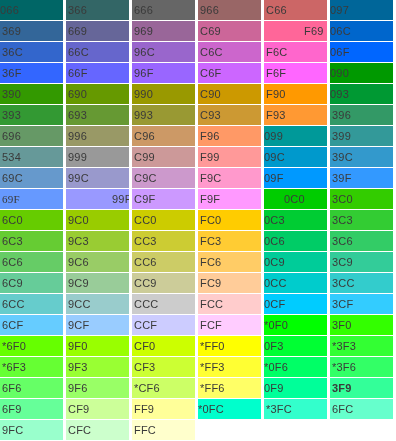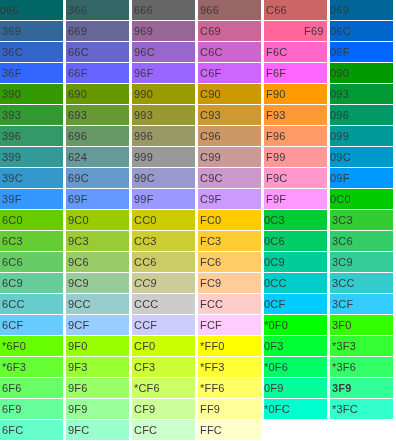--- a/index.html
+++ b/index.html
@@ -69,21 +69,21 @@
     <div class="swatch col-3">
       <div class="fill" style="background: rgb(153, 102, 102);"></div>
       <span class="label" style="color: rgb(58, 58, 58);">966</span>
     </div>
     <div class="swatch col-4">
       <div class="fill" style="background: rgb(204, 102, 102);"></div>
       <span class="label" style="color: rgb(58, 58, 58);">C66</span>
     </div>
     <div class="swatch col-0">
       <div class="fill" style="background: rgb(0, 102, 153);"></div>
-      <span class="label" style="color: rgb(58, 58, 58);">069</span>
+      <span class="label" style="color: rgb(58, 58, 58);">097</span>
     </div>
     <div class="swatch col-1">
       <div class="fill" style="background: rgb(51, 102, 153);"></div>
       <span class="label" style="color: rgb(58, 58, 58);">369</span>
     </div>
     <div class="swatch col-2">
       <div class="fill" style="background: rgb(102, 102, 153);"></div>
       <span class="label" style="color: rgb(58, 58, 58);">669</span>
     </div>
     <div class="swatch col-3">
@@ -187,24 +187,20 @@
       <span class="label" style="color: rgb(58, 58, 58);">993</span>
     </div>
     <div class="swatch col-4">
       <div class="fill" style="background: rgb(204, 153, 51);"></div>
       <span class="label" style="color: rgb(58, 58, 58);">C93</span>
     </div>
     <div class="swatch col-5">
       <div class="fill" style="background: rgb(255, 153, 51);"></div>
       <span class="label" style="color: rgb(58, 58, 58);">F93</span>
     </div>
-    <div class="swatch col-0">
-      <div class="fill" style="background: rgb(0, 153, 102);"></div>
-      <span class="label" style="color: rgb(58, 58, 58);">096</span>
-    </div>
     <div class="swatch col-1">
       <div class="fill" style="background: rgb(51, 153, 102);"></div>
       <span class="label" style="color: rgb(58, 58, 58);">396</span>
     </div>
     <div class="swatch col-2">
       <div class="fill" style="background: rgb(102, 153, 102);"></div>
       <span class="label" style="color: rgb(58, 58, 58);">696</span>
     </div>
     <div class="swatch col-3">
       <div class="fill" style="background: rgb(153, 153, 102);"></div>
@@ -221,21 +217,21 @@
     <div class="swatch col-0">
       <div class="fill" style="background: rgb(0, 153, 153);"></div>
       <span class="label" style="color: rgb(58, 58, 58);">099</span>
     </div>
     <div class="swatch col-1">
       <div class="fill" style="background: rgb(51, 153, 153);"></div>
       <span class="label" style="color: rgb(58, 58, 58);">399</span>
     </div>
     <div class="swatch col-2">
       <div class="fill" style="background: rgb(102, 153, 153);"></div>
-      <span class="label" style="color: rgb(58, 58, 58);">624</span>
+      <span class="label" style="color: rgb(58, 58, 58);">534</span>
     </div>
     <div class="swatch col-3">
       <div class="fill" style="background: rgb(153, 153, 153);"></div>
       <span class="label" style="color: rgb(58, 58, 58);">999</span>
     </div>
     <div class="swatch col-4">
       <div class="fill" style="background: rgb(204, 153, 153);"></div>
       <span class="label" style="color: rgb(58, 58, 58);">C99</span>
     </div>
     <div class="swatch col-5">
@@ -269,37 +265,41 @@
     <div class="swatch col-0">
       <div class="fill" style="background: rgb(0, 153, 255);"></div>
       <span class="label" style="color: rgb(58, 58, 58);">09F</span>
     </div>
     <div class="swatch col-1">
       <div class="fill" style="background: rgb(51, 153, 255);"></div>
       <span class="label" style="color: rgb(58, 58, 58);">39F</span>
     </div>
     <div class="swatch col-2">
       <div class="fill" style="background: rgb(102, 153, 255);"></div>
-      <span class="label" style="color: rgb(58, 58, 58);">69F</span>
+      <span class="label" style="color: rgb(58, 58, 58); font-family: Liberation Serif, serif;">69F</span>
     </div>
     <div class="swatch col-3">
       <div class="fill" style="background: rgb(153, 153, 255);"></div>
-      <span class="label" style="color: rgb(58, 58, 58);">99F</span>
+      <span class="label" style="color: rgb(58, 58, 58); margin-left: 44px;">99F</span>
     </div>
     <div class="swatch col-4">
       <div class="fill" style="background: rgb(204, 153, 255);"></div>
       <span class="label" style="color: rgb(58, 58, 58);">C9F</span>
     </div>
     <div class="swatch col-5">
       <div class="fill" style="background: rgb(255, 153, 255);"></div>
       <span class="label" style="color: rgb(58, 58, 58);">F9F</span>
     </div>
     <div class="swatch col-0">
       <div class="fill" style="background: rgb(0, 204, 0);"></div>
-      <span class="label" style="color: rgb(58, 58, 58);">0C0</span>
+      <span class="label" style="color: rgb(58, 58, 58); padding-left: 20px;">0C0</span>
+    </div>
+    <div class="swatch col-1">
+      <div class="fill" style="background: rgb(51, 204, 0);"></div>
+      <span class="label" style="color: rgb(58, 58, 58);">3C0</span>
     </div>
     <div class="swatch col-2">
       <div class="fill" style="background: rgb(102, 204, 0);"></div>
       <span class="label" style="color: rgb(58, 58, 58);">6C0</span>
     </div>
     <div class="swatch col-3">
       <div class="fill" style="background: rgb(153, 204, 0);"></div>
       <span class="label" style="color: rgb(58, 58, 58);">9C0</span>
     </div>
     <div class="swatch col-4">
@@ -369,21 +369,21 @@
     <div class="swatch col-2">
       <div class="fill" style="background: rgb(102, 204, 153);"></div>
       <span class="label" style="color: rgb(58, 58, 58);">6C9</span>
     </div>
     <div class="swatch col-3">
       <div class="fill" style="background: rgb(153, 204, 153);"></div>
       <span class="label" style="color: rgb(58, 58, 58);">9C9</span>
     </div>
     <div class="swatch col-4">
       <div class="fill" style="background: rgb(204, 204, 153);"></div>
-      <span class="label" style="color: rgb(58, 58, 58); font-style: italic;">CC9</span>
+      <span class="label" style="color: rgb(58, 58, 58);">CC9</span>
     </div>
     <div class="swatch col-5">
       <div class="fill" style="background: rgb(255, 204, 153);"></div>
       <span class="label" style="color: rgb(58, 58, 58);">FC9</span>
     </div>
     <div class="swatch col-0">
       <div class="fill" style="background: rgb(0, 204, 204);"></div>
       <span class="label" style="color: rgb(58, 58, 58);">0CC</span>
     </div>
     <div class="swatch col-1">
@@ -506,24 +506,20 @@
       <div class="fill" style="background: rgb(0, 255, 153);"></div>
       <span class="label" style="color: rgb(58, 58, 58);">0F9</span>
     </div>
     <div class="swatch col-1">
       <div class="fill" style="background: rgb(51, 255, 153);"></div>
       <span class="label" style="color: rgb(58, 58, 58); font-weight: bold;">3F9</span>
     </div>
     <div class="swatch col-2">
       <div class="fill" style="background: rgb(102, 255, 153);"></div>
       <span class="label" style="color: rgb(58, 58, 58);">6F9</span>
-    </div>
-    <div class="swatch col-3">
-      <div class="fill" style="background: rgb(153, 255, 153);"></div>
-      <span class="label" style="color: rgb(58, 58, 58);">9F9</span>
     </div>
     <div class="swatch col-4">
       <div class="fill" style="background: rgb(204, 255, 153);"></div>
       <span class="label" style="color: rgb(58, 58, 58);">CF9</span>
     </div>
     <div class="swatch col-5">
       <div class="fill" style="background: rgb(255, 255, 153);"></div>
       <span class="label" style="color: rgb(58, 58, 58);">FF9</span>
     </div>
     <div class="swatch col-0">

